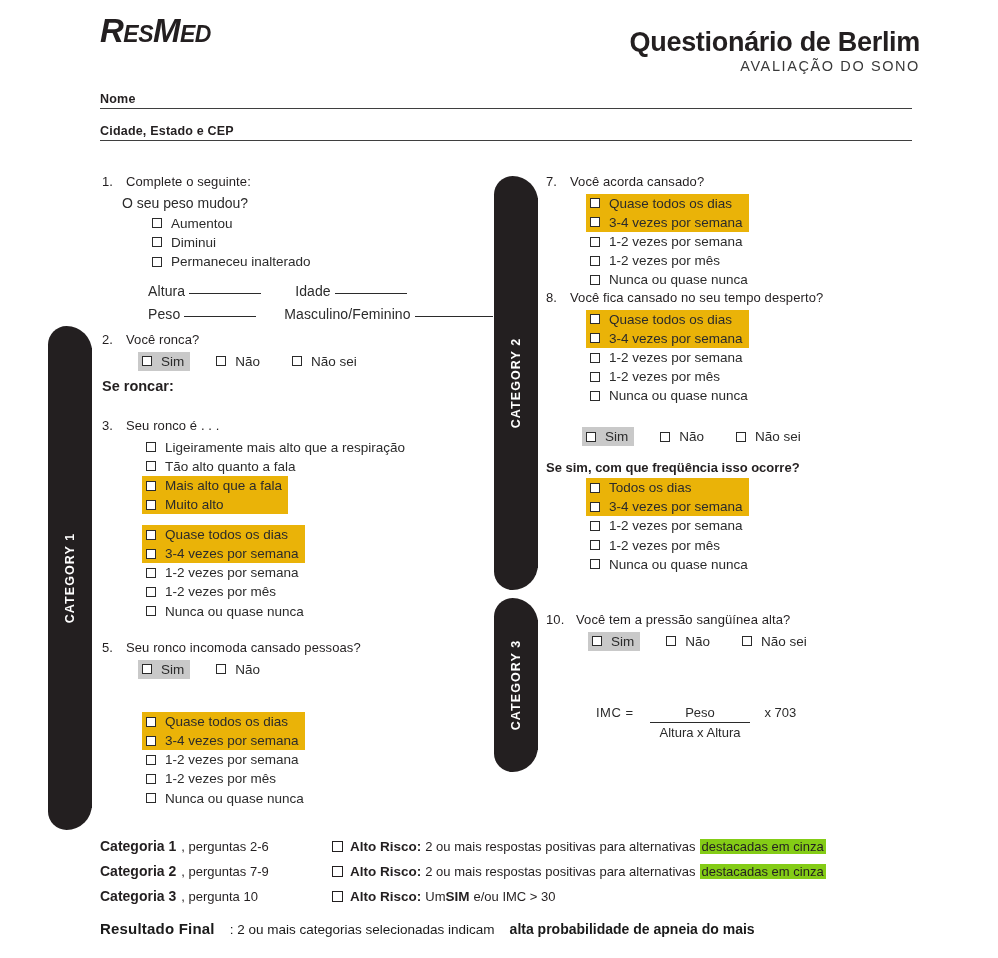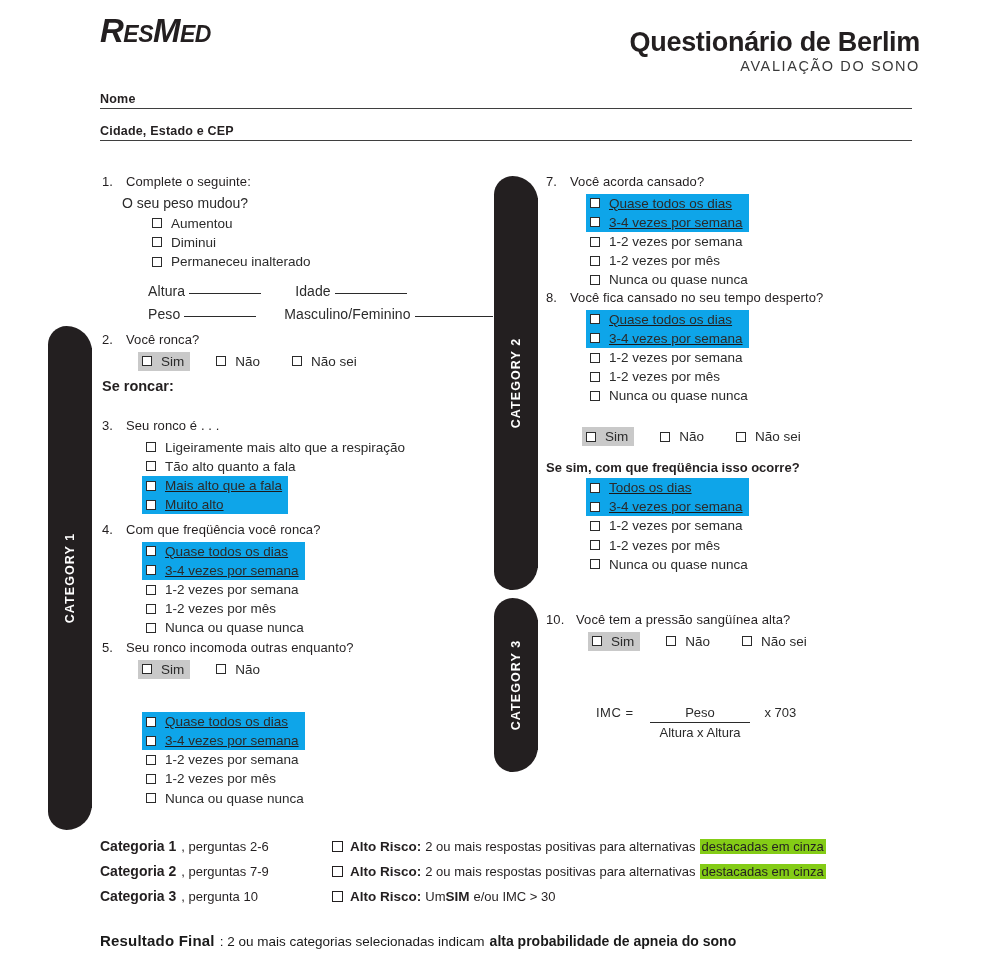--- a/index.html
+++ b/index.html
@@ -69,21 +69,21 @@
   .q-text.wide{max-width:330px;}
 
   .opts{margin-top:3px;}
   .opt{
     font-size:13.5px;color:#2b2b2b;line-height:1.42;
     display:flex;align-items:center;white-space:nowrap;
     padding:0 6px 0 4px;width:max-content;
   }
   .opt.hl{background:#c9c9c9;}
   .grp{width:max-content;}
-  .grp.hl{background:#0ea5e9;text-decoration:underline;}
+  .grp.hl{background:#eab308;}
   .grp.hl .opt{background:transparent;}
   .cbx{
     display:inline-block;width:8px;height:8px;
     border:1.6px solid #2b2b2b;background:#ffffff;
     margin-right:9px;flex:0 0 auto;
   }
   .row-inline{display:flex;align-items:center;gap:0;margin-top:3px;}
   .row-inline .opt{margin-right:22px;}
 
   .sub-head{
@@ -109,21 +109,21 @@
   .f-row{display:flex;align-items:baseline;font-size:13.5px;color:#231f20;margin-bottom:9px;white-space:nowrap;}
   .f-cat{font-weight:bold;font-size:14px;min-width:0;}
   .f-qs{margin-left:5px;font-size:13px;}
   .f-cbx{
     display:inline-block;width:9px;height:9px;border:1.6px solid #231f20;
     background:#fff;margin:0 7px 0 0;position:relative;top:1px;
   }
   .f-risk{font-weight:bold;font-size:13.5px;}
   .f-desc{font-size:13px;margin-left:4px;}
   .f-hl{background:#84cc16;padding:0 2px;}
-  .f-final{display:flex;align-items:baseline;font-size:14px;margin-top:28px;white-space:nowrap;}
+  .f-final{display:flex;align-items:baseline;font-size:14px;margin-top:16px;white-space:nowrap;gap:10px;}
   .f-final .lead{font-weight:bold;font-size:15px;letter-spacing:0.2px;}
   .f-final .mid{font-size:13.5px;margin-left:5px;}
   .f-final .strong{font-weight:bold;font-size:14px;margin-left:5px;}
   .colA{width:232px;display:inline-block;}
 </style>
 </head>
 <body>
 
 <div class="page">
 
@@ -253,23 +253,20 @@
         </div>
         <div class="opt">
           <span class="cbx"></span>
           <span>Muito alto</span>
         </div>
       </div>
     </div>
   </div>
 
   <div class="q" style="left:94px;top:522px;width:400px;">
-    <div class="q-head">
-      <span class="q-num">4.</span><span class="q-text">Com que freqüência você ronca?</span>
-    </div>
     <div class="opts" style="margin-left:40px;">
       <div class="grp hl">
         <div class="opt">
           <span class="cbx"></span>
           <span>Quase todos os dias</span>
         </div>
         <div class="opt">
           <span class="cbx"></span>
           <span>3-4 vezes por semana</span>
         </div>
@@ -284,21 +281,21 @@
       </div>
       <div class="opt">
         <span class="cbx"></span>
         <span>Nunca ou quase nunca</span>
       </div>
     </div>
   </div>
 
   <div class="q" style="left:94px;top:640px;width:400px;">
     <div class="q-head">
-      <span class="q-num">5.</span><span class="q-text">Seu ronco incomoda outras enquanto?</span>
+      <span class="q-num">5.</span><span class="q-text">Seu ronco incomoda cansado pessoas?</span>
     </div>
     <div class="row-inline" style="margin-left:36px;">
       <div class="opt hl">
         <span class="cbx"></span>
         <span>Sim</span>
       </div>
       <div class="opt">
         <span class="cbx"></span>
         <span>Não</span>
       </div>
@@ -495,18 +492,18 @@
       <span class="f-cbx"></span>
       <span class="f-risk">Alto Risco:</span>
       <span class="f-desc">Um </span>
         <span class="f-risk">SIM</span>
         <span class="f-desc"> e/ou IMC &gt; 30</span>
     </div>
 
     <div class="f-final">
       <span class="lead">Resultado Final</span>
         <span class="mid">: 2 ou mais categorias selecionadas indicam</span>
-        <span class="strong">alta probabilidade de apneia do sono</span>
+        <span class="strong">alta probabilidade de apneia do mais</span>
     </div>
 
   </div>
 
 </div>
 
 </body></html>

